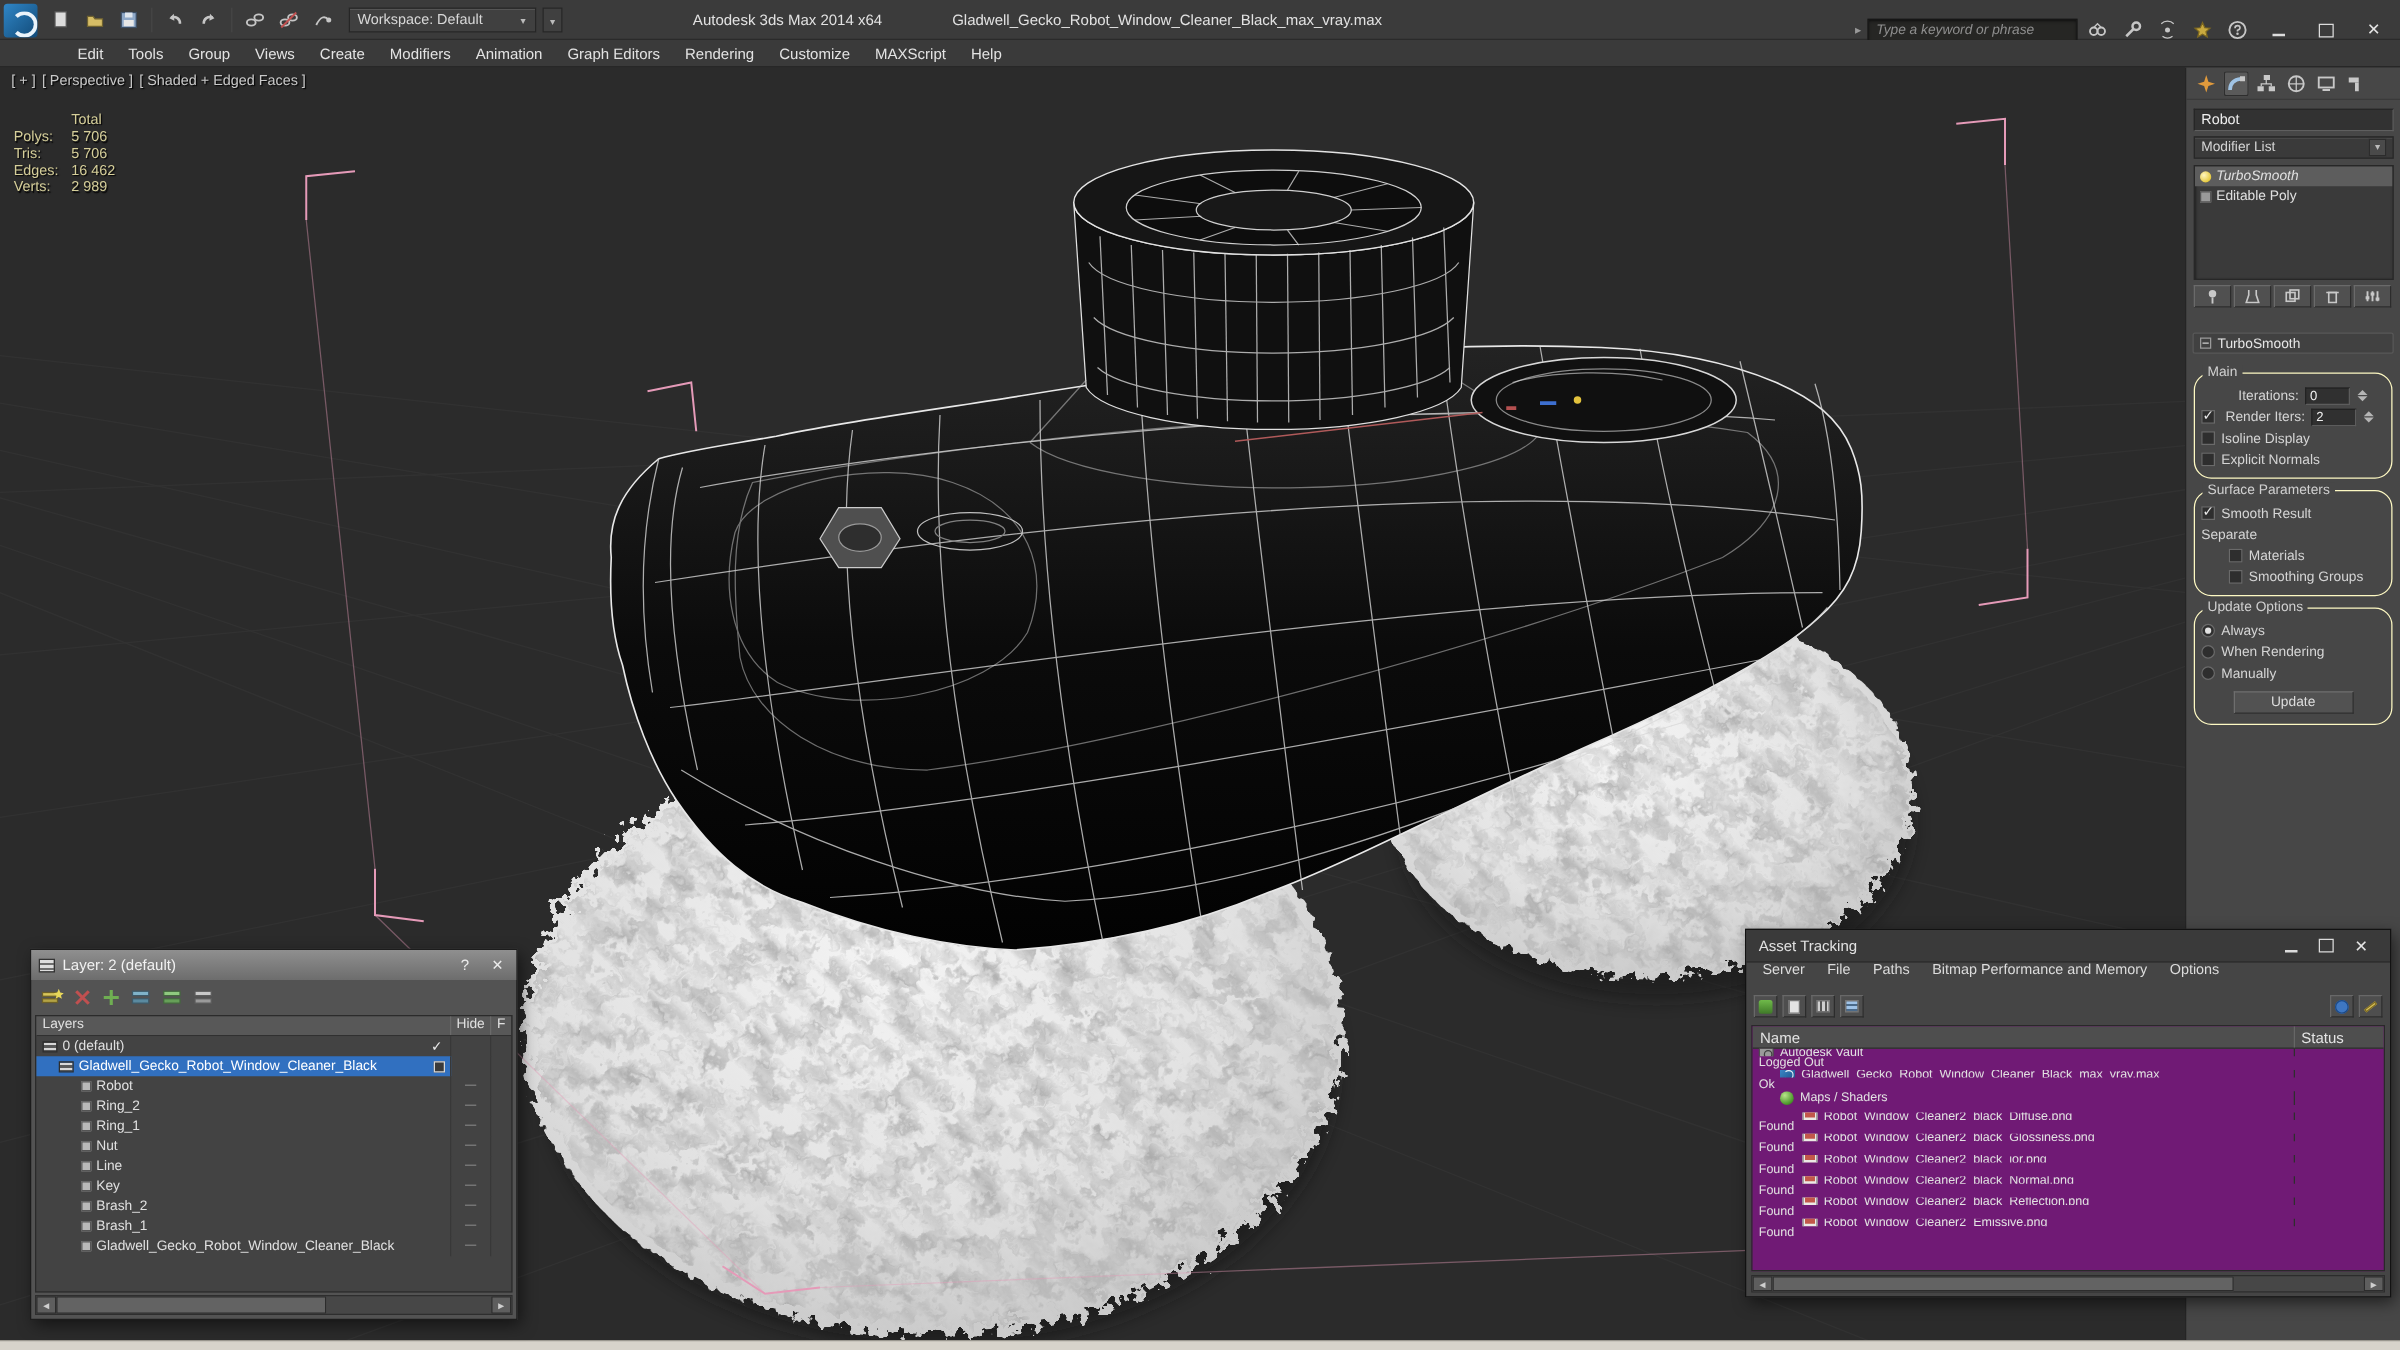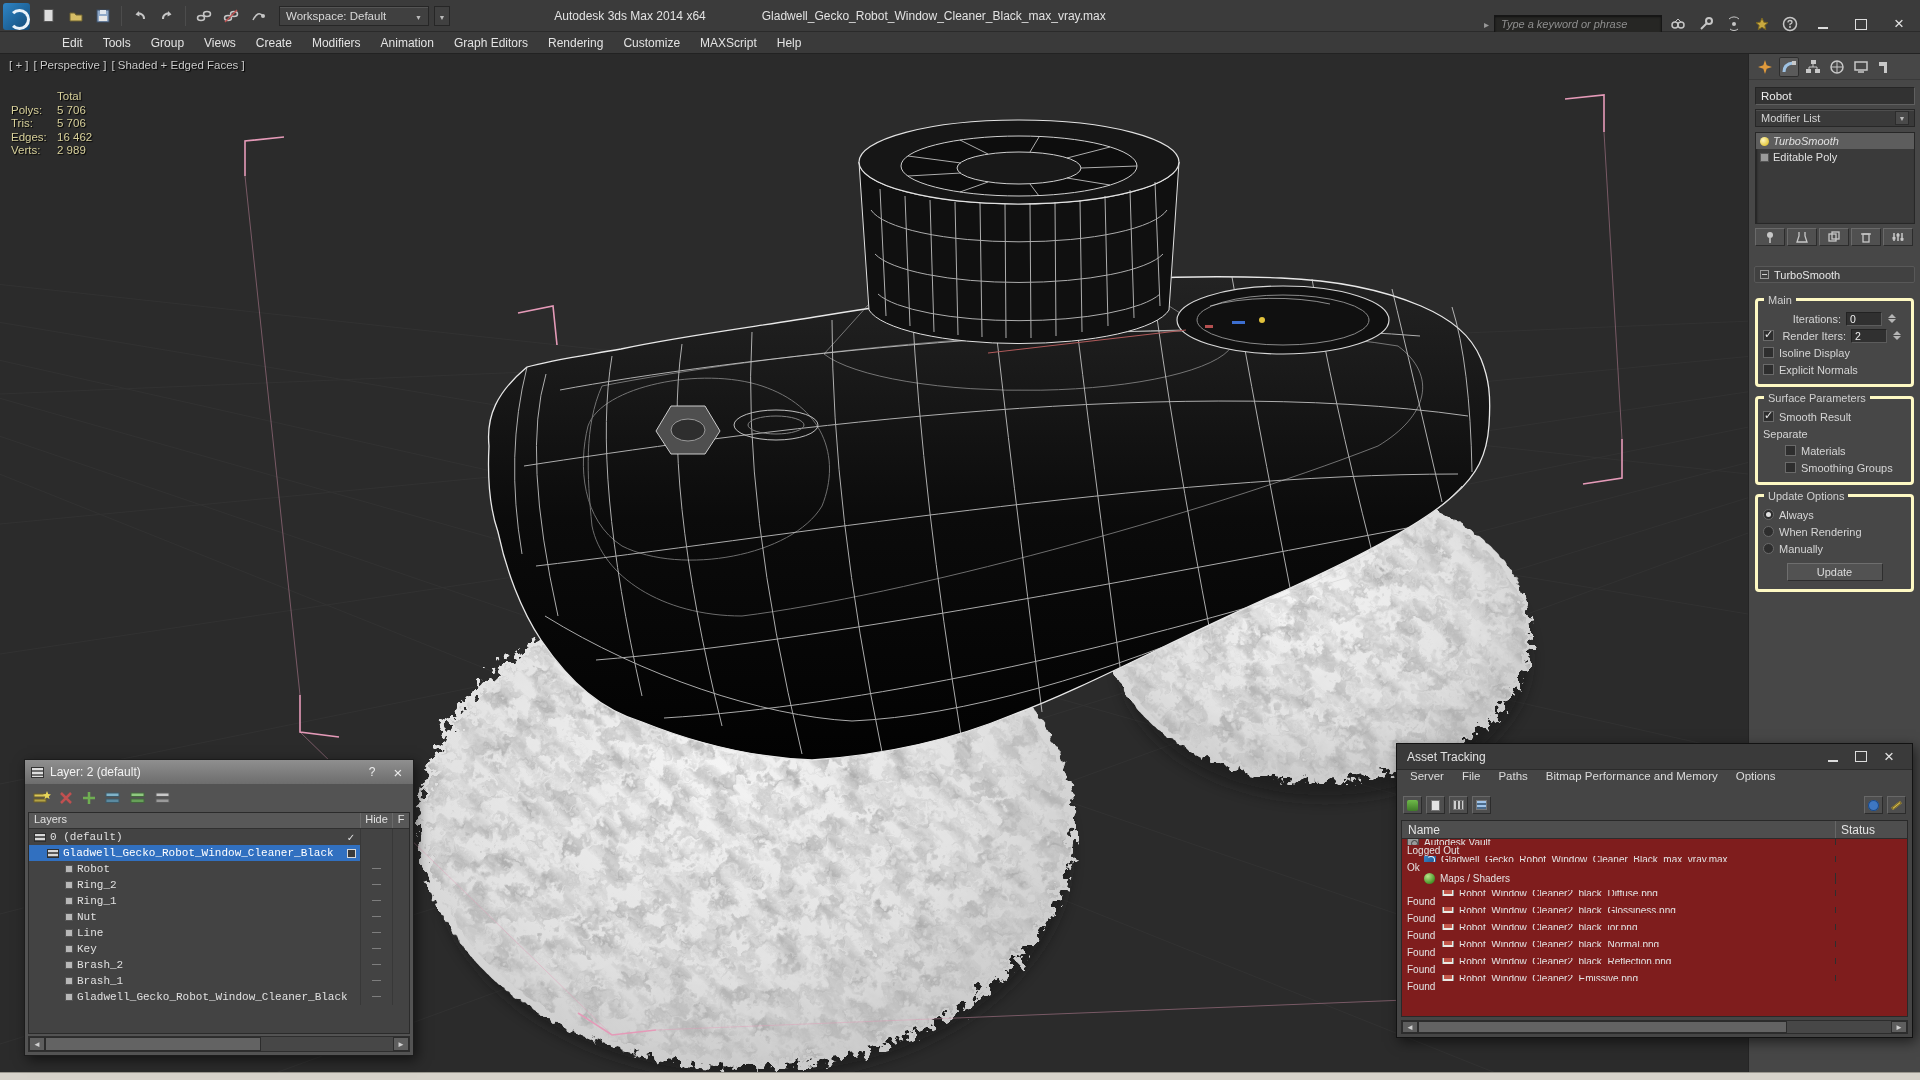--- a/index.html
+++ b/index.html
@@ -56,21 +56,21 @@
   .stack-row.selected { background:#5d5d5d; }
   .stack-row .italic { font-style:italic; }
   .ic-bulb { width:9px; height:9px; border-radius:50%; background:radial-gradient(circle at 35% 35%,#fff6c0,#e5c93f 70%,#8c7a20); }
   .ic-poly { width:9px; height:9px; background:#9a9a9a; box-shadow:inset 0 0 0 1px #555; }
   .cp-stackbtns { margin:4px 6px 0; display:flex; gap:2px; }
   .sbtn { width:30px; height:18px; background:#505050; border:1px solid #2c2c2c; border-top-color:#6a6a6a; border-left-color:#6a6a6a; display:flex; align-items:center; justify-content:center; }
   .cp-rollout { margin:20px 5px 0; height:17px; background:#414141; border:1px solid #585858; border-radius:2px; display:flex; align-items:center; color:#e6e6e6; font-size:11px; }
   .ro-minus { width:9px; height:9px; border:1px solid #9a9a9a; margin:0 5px; position:relative; }
   .ro-minus::after { content:""; position:absolute; left:1px; right:1px; top:3px; height:1px; background:#cfcfcf; }
   .cp-params { padding:6px 4px; }
-  .groupbox { position:relative; border:3px solid #fef9c3; border-radius:4px; margin:9px 2px 4px; padding:9px 5px 6px; }
+  .groupbox { position:relative; border:1px solid #fef9c3; border-radius:14px; margin:9px 2px 4px; padding:9px 5px 6px; }
   .gb-label { position:absolute; top:-7px; left:6px; background:#474747; padding:0 4px; color:#d0d0d0; font-size:11px; }
   .prow { display:flex; align-items:center; gap:5px; height:17px; }
   .prow.indent { padding-left:22px; }
   .plabel-r { width:78px; text-align:right; }
   .plabel-r2 { width:67px; text-align:right; }
   .pfield { width:36px; height:14px; background:#303030; border:1px solid #222; border-bottom-color:#5c5c5c; border-right-color:#5c5c5c; color:#eee; display:flex; align-items:center; padding:0 3px; font-size:10.5px; }
   .spinner { display:flex; flex-direction:column; gap:1px; margin-left:1px; }
   .spinner i { display:block; width:0; height:0; border-left:4px solid transparent; border-right:4px solid transparent; }
   .spinner .up { border-bottom:4px solid #b5b5b5; }
   .spinner .dn { border-top:4px solid #b5b5b5; }
@@ -89,21 +89,21 @@
   .lw-close { margin-left:2px; }
   .lw-help::after { content:"?"; font-size:12px; }
   .lw-close::after { content:"×"; font-size:15px; }
   .lw-toolbar { height:27px; display:flex; align-items:center; gap:5px; padding:0 7px; }
   .lw-list { position:absolute; left:3px; right:3px; top:52px; bottom:21px; background:#434343; border:1px solid #2b2b2b; overflow:hidden; }
   .lw-header { height:16px; display:flex; background:#585858; border-bottom:1px solid #303030; color:#e0e0e0; font-size:11px; }
   .lh-name { flex:1; padding-left:5px; border-right:1px solid #6a6a6a; }
   .lh-hide { width:32px; text-align:center; border-right:1px solid #6a6a6a; }
   .lh-f { width:16px; text-align:center; }
   .lrow { height:16px; display:flex; font-size:11px; color:#e0e0e0; align-items:stretch; }
-  .lr-name { flex:1; display:flex; align-items:center; gap:4px; border-right:1px solid #383838; overflow:hidden; white-space:nowrap;font-family:Liberation Mono, monospace; }
+  .lr-name { flex:1; display:flex; align-items:center; gap:4px; border-right:1px solid #383838; overflow:hidden; white-space:nowrap; }
   .lr-name.sel { background:#3170c0; color:#fff; }
   .i0 { padding-left:5px; } .i1 { padding-left:18px; } .i2 { padding-left:36px; }
   .lr-hide { width:32px; border-right:1px solid #383838; text-align:center; color:#9f9f9f; }
   .lr-hide.dash::after { content:"—"; font-size:9px; }
   .lr-f { width:16px; }
   .lr-check { margin-left:auto; margin-right:6px; color:#e8e8e8; }
   .lr-check::after { content:"✓"; }
   .lr-box { margin-left:auto; margin-right:4px; width:9px; height:9px; border:1px solid #d8d8d8; background:#3a3a3a; flex:0 0 auto; }
   .ic-llayer { width:12px; height:9px; background:repeating-linear-gradient(#d8d8d8 0 2px,#5a5a5a 2px 4px); border:1px solid #2e2e2e; flex:0 0 auto; }
   .ic-lobj { width:8px; height:8px; background:#b8b8b8; box-shadow:inset 0 0 0 1px #555; flex:0 0 auto; }
@@ -124,21 +124,21 @@
   .aw-menu { padding:0 9px; color:#dcdcdc; font-size:11.5px; }
   .aw-toolbar { height:26px; display:flex; align-items:center; gap:4px; padding:0 6px; }
   .aw-tool { width:19px; height:18px; background:#4e4e4e; border:1px solid #2c2c2c; border-top-color:#686868; border-left-color:#686868; display:flex; align-items:center; justify-content:center; }
   .aw-tool.right1 { margin-left:auto; }
   .tl-vault { width:11px; height:11px; background:linear-gradient(#6fba4a,#3f7a28); border-radius:2px; }
   .tl-page { width:9px; height:11px; background:#e4e4e4; border:1px solid #777; }
   .tl-grid { width:11px; height:10px; background:repeating-linear-gradient(90deg,#cfcfcf 0 2px,#555 2px 4px); border:1px solid #777; }
   .tl-grid2 { width:11px; height:10px; background:repeating-linear-gradient(#9fc3e8 0 2px,#4a6a8a 2px 4px); border:1px solid #777; }
   .tl-help { width:11px; height:11px; border-radius:50%; background:#3e77c2; box-shadow:inset 0 0 0 1px #1d4a86; }
   .tl-pencil { width:11px; height:3px; background:#d8c05a; transform:rotate(-38deg); border:1px solid #7c6a22; }
-  .aw-table { position:absolute; left:4px; right:4px; top:76px; bottom:20px; background:#7f1d1d; border:1px solid #292929; overflow:hidden; }
+  .aw-table { position:absolute; left:4px; right:4px; top:76px; bottom:20px; background:#701a75; border:1px solid #292929; overflow:hidden; }
   .aw-header { height:18px; display:flex; background:#4e4e4e; border-bottom:1px solid #2c2c2c; color:#e4e4e4; }
   .ah-name { width:434px; padding-left:6px; line-height:18px; border-right:1px solid #666; }
   .ah-status { flex:1; padding-left:5px; line-height:18px; }
   .arow { height:17px; display:flex; font-size:10px; color:#e2e2e2; align-items:flex-start;flex-direction:column; }
   .ar-name { width:434px; display:flex; align-items:center; gap:5px; border-right:1px solid #2e2e2e; white-space:nowrap; overflow:hidden; }
   .ar-status { flex:1; display:flex; align-items:center; padding-left:5px; }
   .a0 { padding-left:5px; } .a1 { padding-left:22px; } .a2 { padding-left:40px; }
   .ic-vault { width:12px; height:11px; background:#9a9a9a; border:1px solid #4e4e4e; border-radius:2px; position:relative; flex:0 0 auto; }
   .ic-vault::after { content:""; position:absolute; left:3px; top:2px; width:5px; height:5px; border-radius:50%; border:1px solid #3e3e3e; }
   .ic-maxfile { width:12px; height:12px; background:linear-gradient(135deg,#3f8ed0,#1a4e86); border-radius:2px; position:relative; flex:0 0 auto; }

